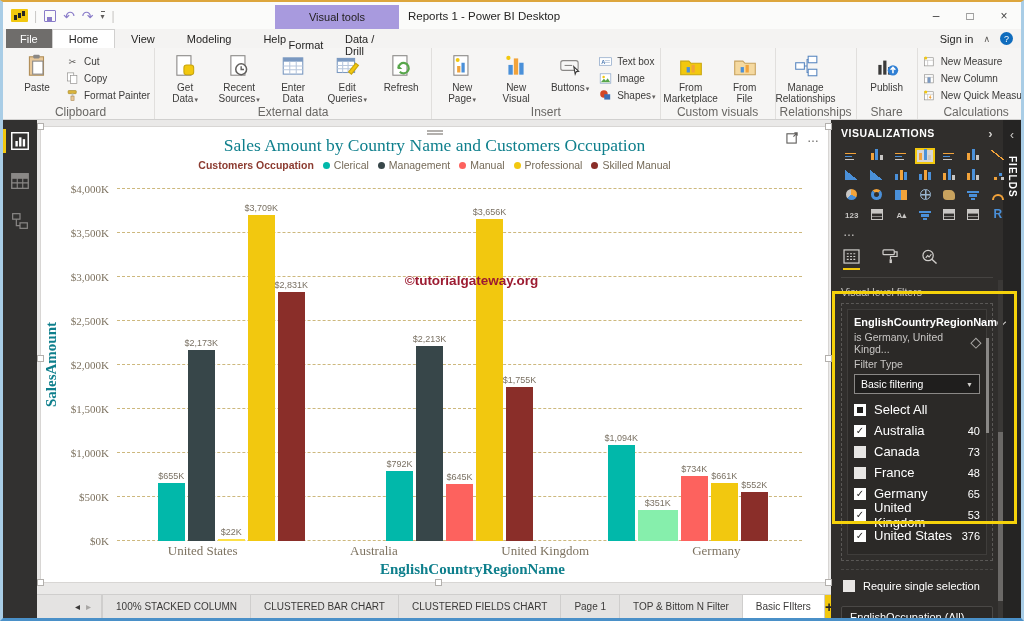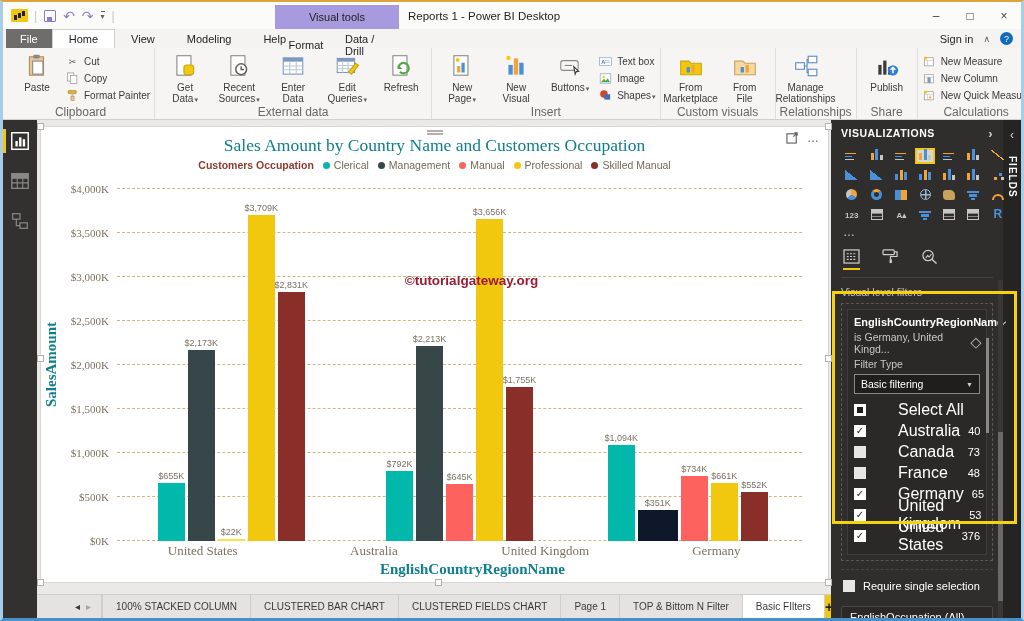--- a/index.html
+++ b/index.html
@@ -118,21 +118,21 @@
   .fc-select { margin-top:4px; height:20px; background:#1f1e1d; border:1px solid #8a8886; display:flex; align-items:center;
                justify-content:space-between; padding:0 6px; font-size:10.5px; color:#fff; }
   .fc-select .dd { font-size:7px; color:#d0cecb; }
   .flist { margin-top:5px; position:relative; }
   .frow { display:flex; align-items:center; height:21px; gap:8px; }
   .cb { width:12px; height:12px; flex:none; display:flex; align-items:center; justify-content:center; font-size:10px; color:#1f1e1d; }
   .cb.checked { background:#fff; }
   .cb.unchecked { background:#e8e6e4; }
   .cb.partial { background:#fff; }
   .cb.partial i { width:6px; height:6px; background:#1f1e1d; display:block; }
-  .frow .lbl { flex:1; font-size:16px; color:#fff;margin-left:24px; }
+  .frow .lbl { flex:1; font-size:13px; color:#fff; }
   .frow .cnt { font-size:11px; color:#fff; }
   .flist-thumb { position:absolute; right:-3px; top:28px; width:3px; height:95px; background:#8a8886; }
   .chev { display:inline-block; width:6px; height:6px; border-right:1.5px solid #c8c6c4; border-bottom:1.5px solid #c8c6c4; }
   .chev.up { transform:rotate(-135deg); margin-top:3px; }
   .eraser { display:inline-block; width:8px; height:8px; border:1.5px solid #a8a6a4; transform:rotate(45deg); }
 
   .rss-row { display:flex; align-items:center; gap:8px; padding:10px 2px 8px; border-top:1px dashed #4a4846; margin-top:8px; }
   .rss-row span { font-size:11px; color:#fff; }
   .mini-card { background:#2b2927; border:1px solid #4a4846; border-radius:2px; height:22px; display:flex; align-items:center;
                padding:0 8px; font-size:11px; color:#fff; margin-top:6px; }
@@ -580,21 +580,21 @@
                         <span class="dlabel">$3,656K</span>
                       </div>
                       <div class="bar" style="height: 43.875%; background: rgb(138, 46, 41);">
                         <span class="dlabel">$1,755K</span>
                       </div>
                     </div>
                     <div class="bargroup">
                       <div class="bar" style="height: 27.35%; background: rgb(1, 184, 170);">
                         <span class="dlabel">$1,094K</span>
                       </div>
-                      <div class="bar" style="height: 8.775%; background: #0f172a; padding-left: 40px;">
+                      <div class="bar" style="height: 8.775%; background: #86efac; padding-left: 40px;">
                         <span class="dlabel">$351K</span>
                       </div>
                       <div class="bar" style="height: 18.35%; background: rgb(253, 98, 94);">
                         <span class="dlabel">$734K</span>
                       </div>
                       <div class="bar" style="height: 16.525%; background: rgb(242, 200, 15);">
                         <span class="dlabel">$661K</span>
                       </div>
                       <div class="bar" style="height: 13.8%; background: rgb(138, 46, 41);">
                         <span class="dlabel">$552K</span>

